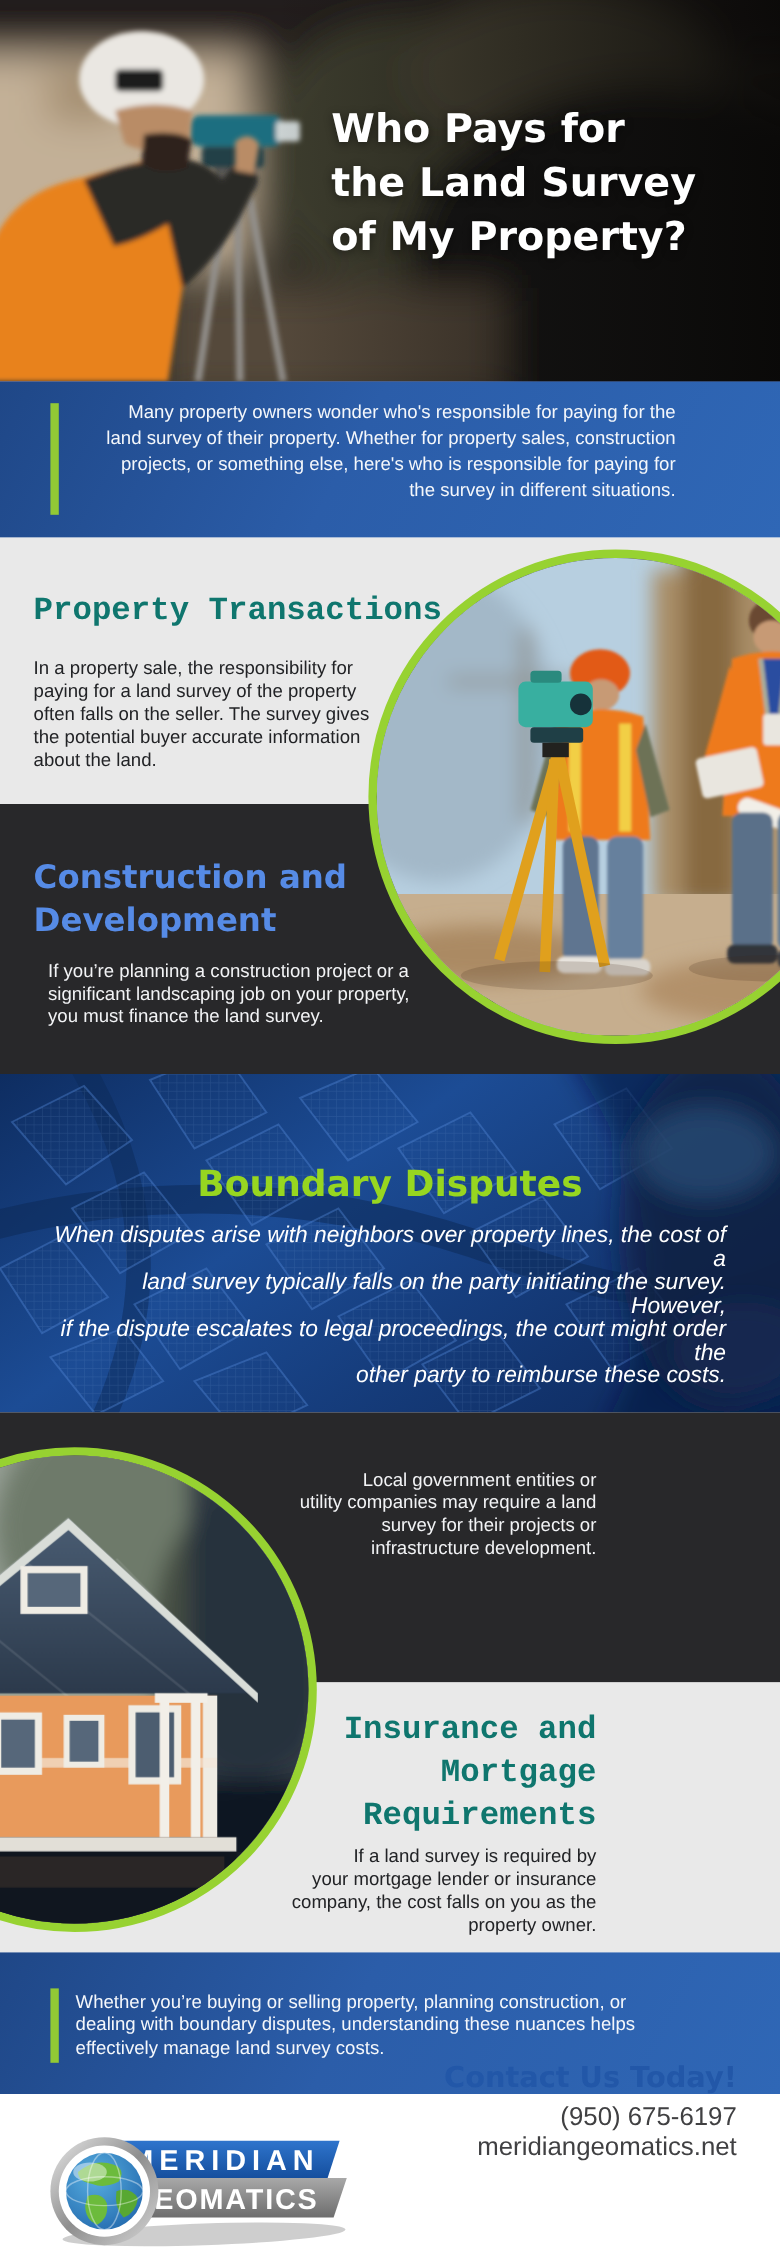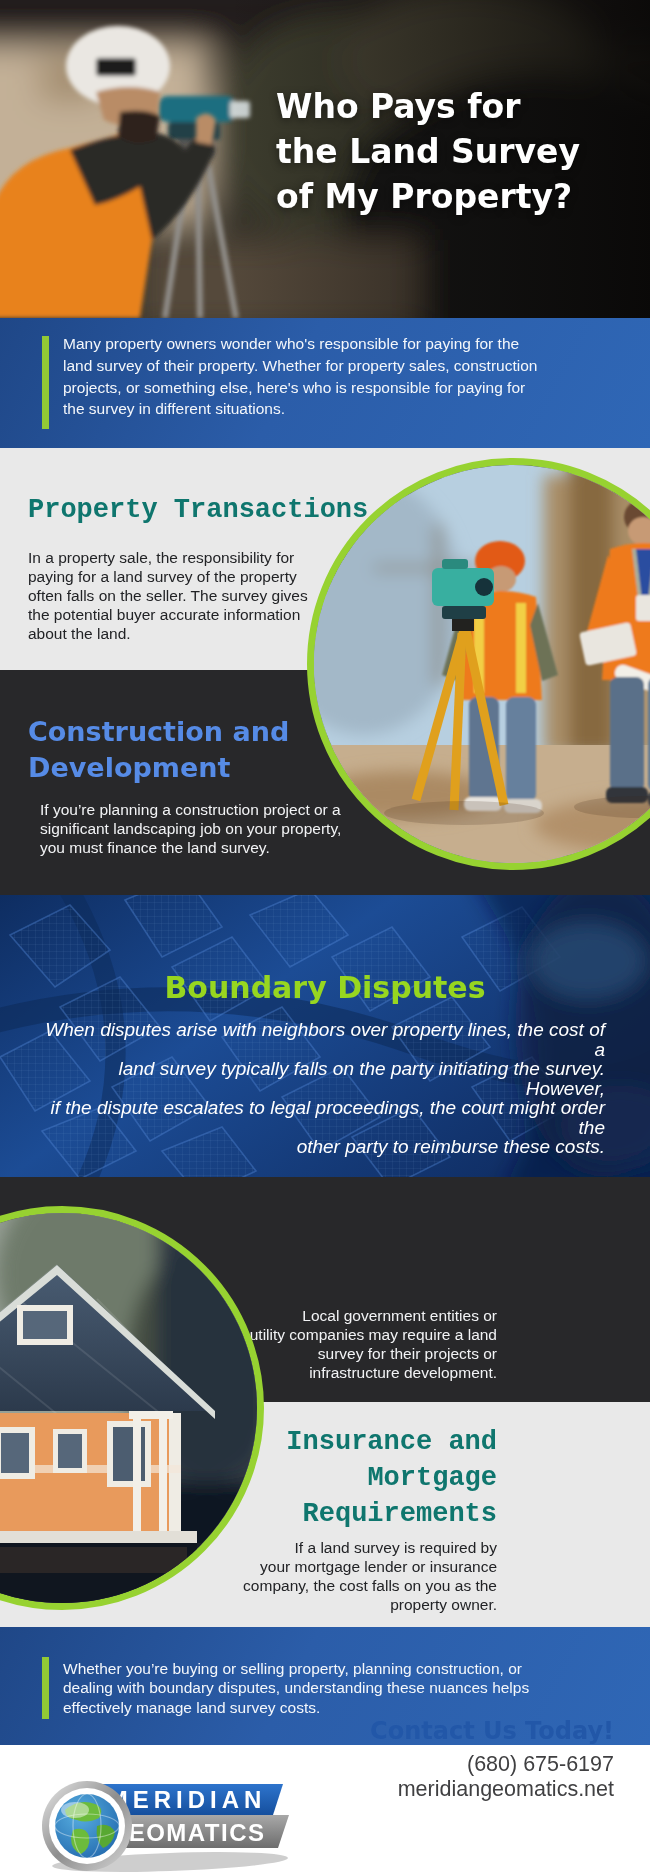--- a/index.html
+++ b/index.html
@@ -16,42 +16,42 @@
       font-size:33px;line-height:45px;text-shadow:0 2px 8px rgba(0,0,0,.45);z-index:5;}
 
   
   .band-blue{background:linear-gradient(118deg,#1f4787 0%,#2b5da9 45%,#2f67b6 100%);}
   .sec-intro{top:318px;height:130px;}
   .sec-outro{top:1627px;height:118px;}
   .green-bar{width:7px;background:#92c935;}
   .intro-bar{left:42px;top:336px;height:93px;}
   .outro-bar{left:42px;top:1657px;height:62px;}
   .band-text{color:#f4f7fb;font-size:15.5px;line-height:21.8px;}
-  .intro-text{left:63px;top:333px;width:500px;}
+  .intro-text{left:63px;top:333px;width:500px;text-align:right;}
   .outro-text{left:63px;top:1659px;width:520px;font-size:15.5px;line-height:19.4px;}
 
   
   .sec-s1{top:448px;height:222px;background:#e9e9e9;}
   .sec-s2{top:670px;height:225px;background:#28282a;}
   .sec-s3{top:1177px;height:225px;background:#28282a;}
   .sec-s4{top:1402px;height:225px;background:#e9e9e9;}
 
   .h-side{font-family:"DejaVu Sans","Liberation Sans",sans-serif;font-weight:bold;
           font-size:27px;line-height:36px;}
   .h-darkblue{color:#0f766e;font-family:Liberation Mono, monospace;}
   .h-lightblue{color:#568be6;}
   .body-dark{color:#222326;font-size:15.5px;line-height:19px;}
   .body-light{color:#f2f3f5;font-size:15.5px;line-height:19px;}
 
   .s1-heading{left:28px;top:492px;width:380px;}
   .s1-body{left:28px;top:548px;width:340px;}
   .s2-heading{left:28px;top:714px;width:340px;}
   .s2-body{left:40px;top:800px;width:370px;}
   .s3-heading{right:153px;top:1212px;width:360px;text-align:right;}
-  .s3-body{right:153px;top:1306px;width:300px;text-align:right;}
+  .s3-body{right:153px;top:1224px;width:300px;text-align:right;}
   .s4-heading{right:153px;top:1424px;width:300px;text-align:right;}
   .s4-body{right:153px;top:1538px;width:300px;text-align:right;}
 
   
   .sec-map{top:895px;height:282px;background:#14397b;overflow:hidden;}
   .map-heading{left:0;top:970px;width:650px;text-align:center;color:#97d620;
       font-family:"DejaVu Sans","Liberation Sans",sans-serif;font-weight:bold;font-size:30px;}
   .map-body{left:45px;top:1020px;width:560px;text-align:right;color:#ffffff;
       font-size:19px;line-height:19.5px;font-style:italic;}
 
@@ -413,17 +413,17 @@
           <ellipse cx="52" cy="46" rx="32" ry="12"></ellipse>
           <ellipse cx="52" cy="46" rx="14" ry="32"></ellipse>
         </g>
         <ellipse cx="40" cy="30" rx="14" ry="8" fill="rgba(255,255,255,0.45)"></ellipse>
       </g>
     </svg>
   </div>
 
   <div class="abs contact-box">
     <div class="contact-heading">Contact Us Today!</div>
-    <div class="contact-phone">(680) 675-6197</div>
+    <div class="contact-phone">(950) 675-6197</div>
     <div class="contact-web">meridiangeomatics.net</div>
   </div>
 
 </div>
 
 </body></html>

